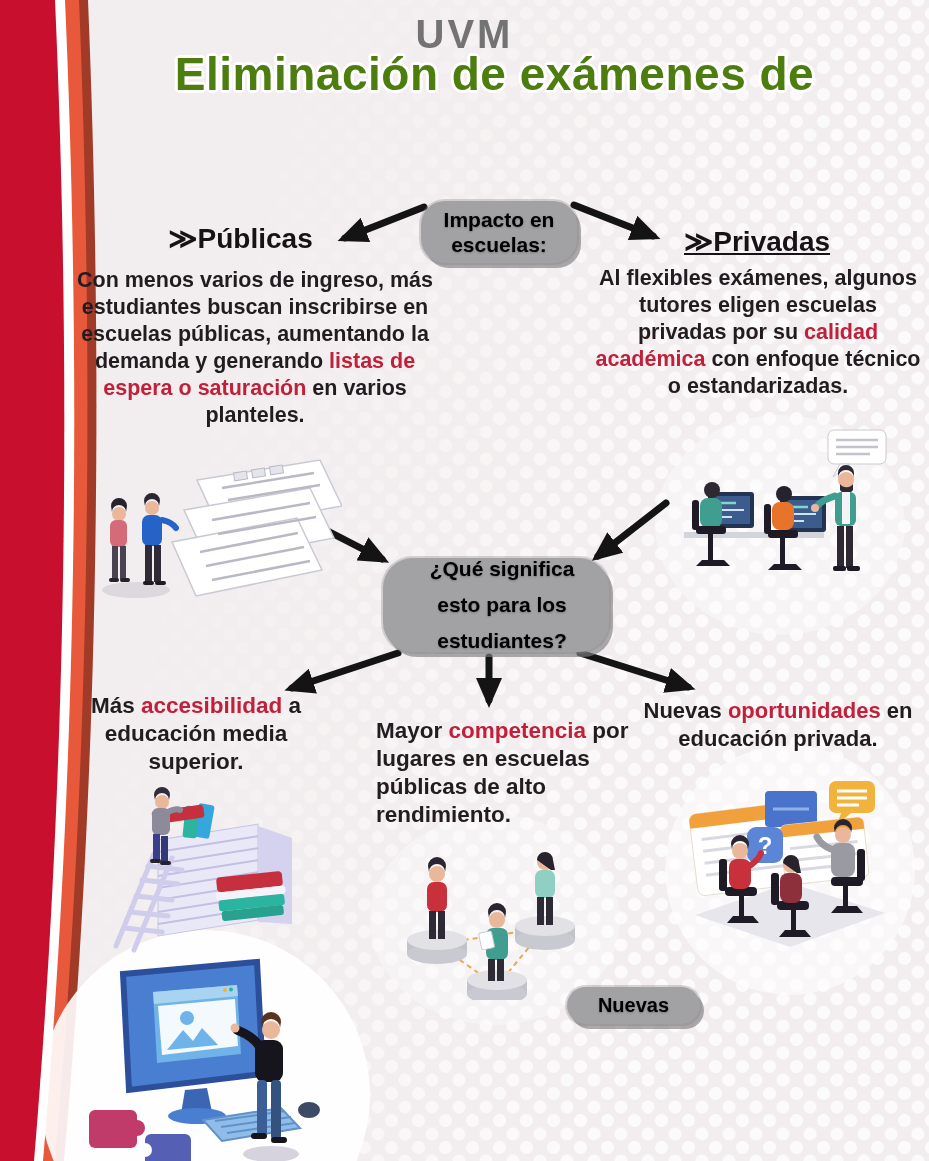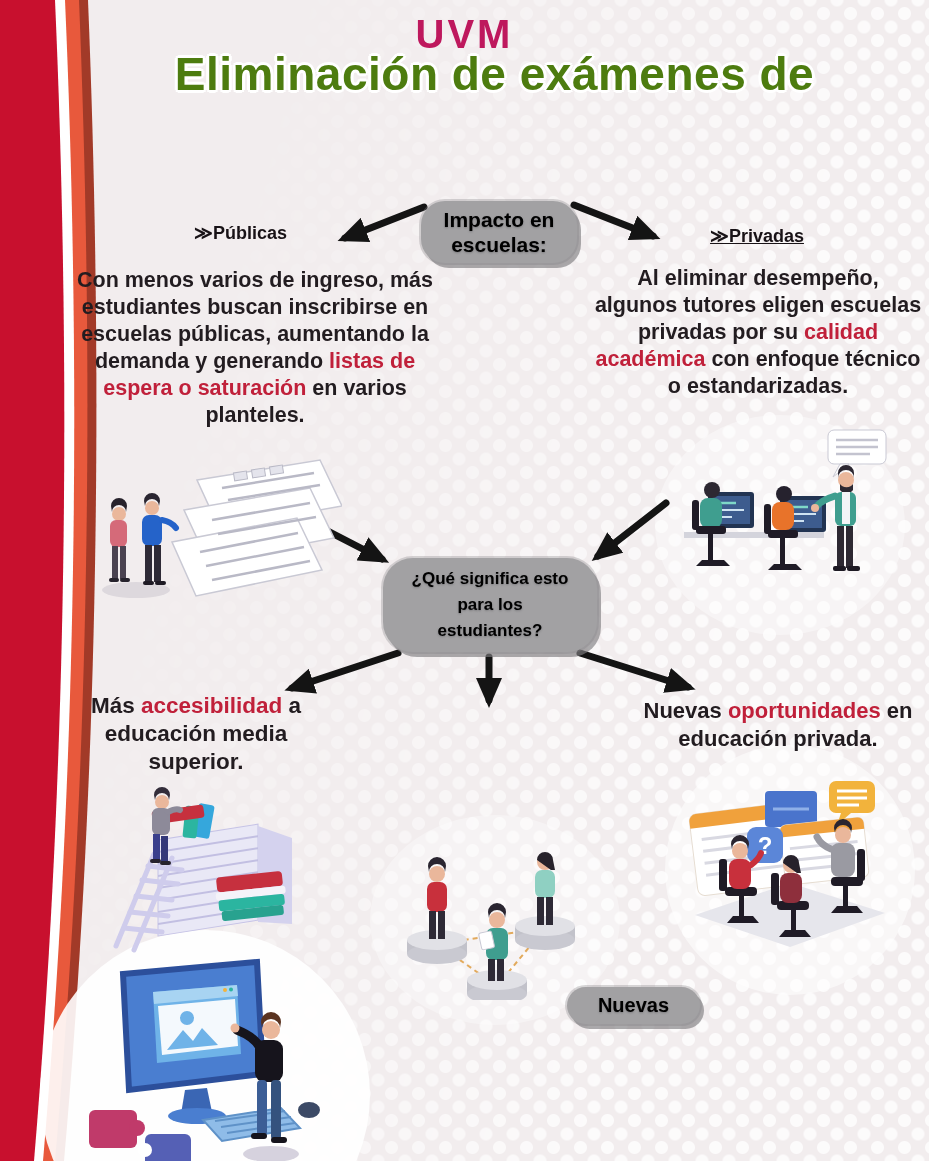--- a/index.html
+++ b/index.html
@@ -22,41 +22,41 @@
   }
   .swoosh{position:absolute;left:0;top:0;width:130px;height:1161px;}
   .halo{position:absolute;border-radius:50%;background:#fff;}
   .halo.computer{left:40px;top:930px;width:330px;height:330px;opacity:.9;}
   .halo.meeting{left:665px;top:745px;width:250px;height:250px;opacity:.55;}
   .halo.classroom{left:655px;top:415px;width:250px;height:220px;opacity:.4;}
   .halo.pedestal{left:370px;top:815px;width:250px;height:210px;opacity:.35;}
 
   .logo{
     position:absolute;left:0;right:0;top:12px;text-align:center;
-    font-weight:900;font-size:40px;letter-spacing:3px;color:#be185d;
+    font-weight:900;font-size:40px;letter-spacing:3px;color:#737373;
   }
   .title{
     position:absolute;left:75px;right:15px;top:48px;text-align:center;
     font-size:46px;font-weight:800;line-height:53px;color:#4d7c0f;letter-spacing:.5px;
     text-shadow:-2px -2px 0 #fff,2px -2px 0 #fff,-2px 2px 0 #fff,2px 2px 0 #fff,0 3px 0 #fff,0 -3px 0 #fff,3px 0 0 #fff,-3px 0 0 #fff;
   }
   .node{
     position:absolute;background:#a2a1a3;color:#000000;font-weight:800;text-align:center;
     display:flex;align-items:center;justify-content:center;
     border-radius:24px;
     box-shadow:4px 5px 0 rgba(128,126,129,.65), 0 0 0 2px rgba(142,140,143,.35);
     text-shadow:0 1px 2px rgba(80,80,85,.45);
   }
   .node.impacto{left:421px;top:201px;width:156px;height:62px;font-size:21px;line-height:25px;}
-  .node.que{left:383px;top:558px;width:214px;height:94px;font-size:17px;line-height:26px;border-radius:30px;}
+  .node.que{left:383px;top:558px;width:214px;height:94px;font-size:21px;line-height:36px;border-radius:30px;padding-left:12px;}
   .node.que .inner{width:170px;}
   .node.futuro{left:567px;top:987px;width:133px;height:37px;font-size:20px;border-radius:19px;}
 
   .h-branch{
-    position:absolute;font-size:18px;font-weight:800;color:#181216;text-align:center;
+    position:absolute;font-size:28px;font-weight:800;color:#181216;text-align:center;
   }
   .h-publicas{left:148px;top:222px;width:185px;}
   .h-privadas{left:662px;top:225px;width:190px;text-decoration:underline;}
 
   .para{position:absolute;font-size:21.5px;line-height:27px;font-weight:600;color:#221c20;}
   .para.center{text-align:center;}
   .red{color:#c0203a;font-weight:800;}
   .p-publicas{left:76px;top:267px;width:358px;}
   .p-privadas{left:594px;top:265px;width:328px;}
   .p-accesibilidad{left:68px;top:692px;width:256px;font-size:22.5px;line-height:28px;}
@@ -115,24 +115,25 @@
   </div>
   <div class="node futuro">
     <div class="inner">Nuevas</div>
   </div>
 
   <div class="h-branch h-publicas">≫Públicas</div>
   <div class="h-branch h-privadas">≫Privadas</div>
 
   <div class="para center p-publicas"><span>Con menos varios de ingreso, más estudiantes buscan inscribirse en escuelas públicas, aumentando la demanda y generando </span><span class="red">listas de espera o saturación</span><span> en varios planteles.</span></div>
 
-  <div class="para center p-privadas"><span>Al eliminar desempeño, algunos tutores eligen escuelas privadas por su </span><span class="red">calidad académica</span><span> con enfoque técnico o estandarizadas.</span></div>
+  <div class="para center p-privadas"><span>Al flexibles exámenes, algunos tutores eligen escuelas privadas por su </span><span class="red">calidad académica</span><span> con enfoque técnico o estandarizadas.</span></div>
 
   <div class="para center p-accesibilidad"><span>Más </span><span class="red">accesibilidad</span><span> a educación media superior.</span></div>
 
+  <div class="para p-competencia"><span>Mayor </span><span class="red">competencia</span><span> por lugares en escuelas públicas de alto rendimiento.</span></div>
 
   <div class="para center p-oportunidades"><span>Nuevas </span><span class="red">oportunidades</span><span> en educación privada.</span></div>
 
 
   <svg class="illu" style="left:92px;top:458px" width="250" height="145" viewBox="0 0 250 145">
     <g fill="#ffffff" stroke="#c9c9d4" stroke-width="1.5">
       <polygon points="105,22 228,2 250,48 127,70"></polygon>
       <polygon points="92,52 218,30 242,80 116,104"></polygon>
       <polygon points="80,84 205,60 230,112 104,138"></polygon>
     </g>

